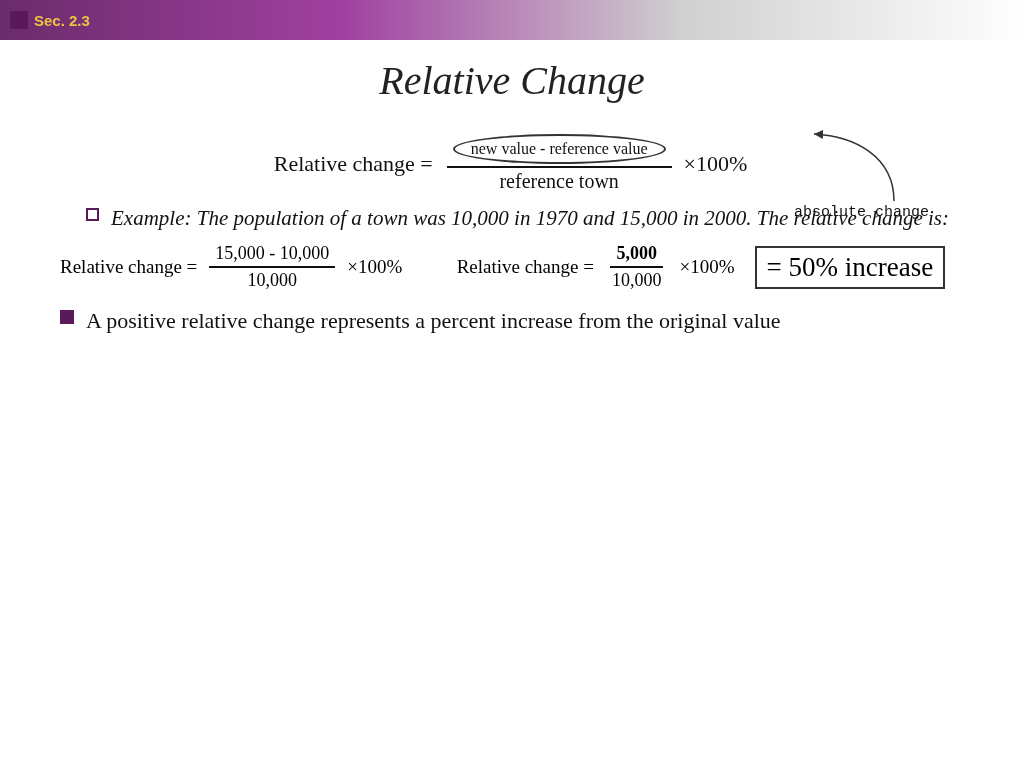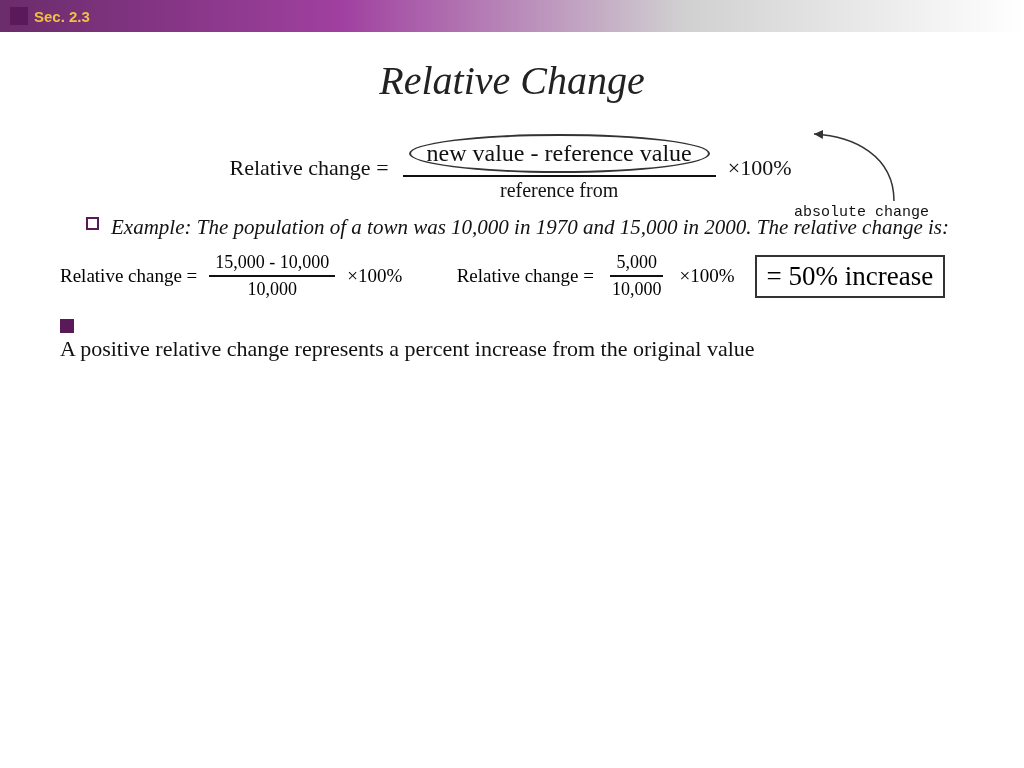--- a/index.html
+++ b/index.html
@@ -9,21 +9,21 @@
       background: #ffffff;
       font-family: 'Times New Roman', Times, serif;
       position: relative;
       overflow: hidden;
     }
 
     
     .top-bar {
       position: absolute;
       top: 0; left: 0; right: 0;
-      height: 32px;
+      height: 40px;
       background: linear-gradient(to right, #6b2c6b, #a040a0, #d0d0d0, #ffffff);
       display: flex;
       align-items: center;
       padding-left: 10px;
     }
     .top-bar-decoration {
       width: 18px;
       height: 18px;
       background: #5a1a5a;
       margin-right: 6px;
@@ -106,21 +106,21 @@
     }
     .fraction-denominator {
       padding: 2px 6px 0 6px;
       font-size: 20px;
       text-align: center;
     }
     .oval {
       border: 2px solid #333;
       border-radius: 50%;
       padding: 4px 16px;
-      font-size: 24px;
+      font-size: 16px;
       background: #fff;
       white-space: nowrap;
     }
 
     
     .example-section {
       margin: 10px 0 10px 26px;
       font-style: italic;
     }
     .example-bullet {
@@ -152,21 +152,20 @@
     .result-box {
       border: 2px solid #333;
       padding: 4px 10px;
       font-size: 27px;
       background: #fff;
       white-space: nowrap;
     }
 
     .bottom-bullets {
       margin-top: 10px;
-      flex-direction: column;
     }
 
     .times-symbol {
       font-size: 20px;
       margin: 0 3px;
     }
   </style>
 </head>
 <body>
 
@@ -182,21 +181,21 @@
 
   <div style="position:relative; margin: 10px 0 8px 0;">
     <div class="formula-main" style="justify-content:center; display:flex; align-items:center;">
       <span style="font-size:22px; margin-right:8px;">Relative change =</span>
       <div class="fraction">
         <div class="fraction-numerator">
           <div class="oval">
             <span>new value - reference value</span>
           </div>
         </div>
-        <div class="fraction-denominator">reference from</div>
+        <div class="fraction-denominator">reference town</div>
       </div>
       <span class="times-symbol" style="font-size:22px; margin-left:6px;">×100%</span>
     </div>
 
     <svg style="position:absolute; right:30px; top:-18px;" width="200" height="110">
 
       <path d="M 160,85 C 160,40 120,20 80,18" stroke="#333" stroke-width="1.5" fill="none" marker-end="url(#arrowhead)"></path>
       <defs>
         <marker id="arrowhead" markerWidth="8" markerHeight="8" refX="6" refY="3" orient="auto">
           <path d="M0,0 L6,3 L0,6 Z" fill="#333"></path>
@@ -222,21 +221,21 @@
         <div class="fraction-denominator" style="font-size:18px;">10,000</div>
       </div>
       <span style="font-size:19px;">×100%</span>
     </div>
 
     <span style="font-size:19px; color:#555;">&nbsp;&nbsp;&nbsp;</span>
 
     <div class="calc-item">
       <span style="font-size:19px;">Relative change =</span>
       <div class="fraction">
-        <div class="fraction-numerator" style="font-size:18px;">5,000</div>
+        <div class="fraction-numerator" style="font-size:18px;font-weight:bold;">5,000</div>
         <div class="fraction-denominator" style="font-size:18px;">10,000</div>
       </div>
       <span style="font-size:19px;">×100%</span>
     </div>
 
     <div class="result-box">= 50% increase</div>
   </div>
 
   <div class="bullet-item bottom-bullets">
     <div class="bullet-square"></div>

